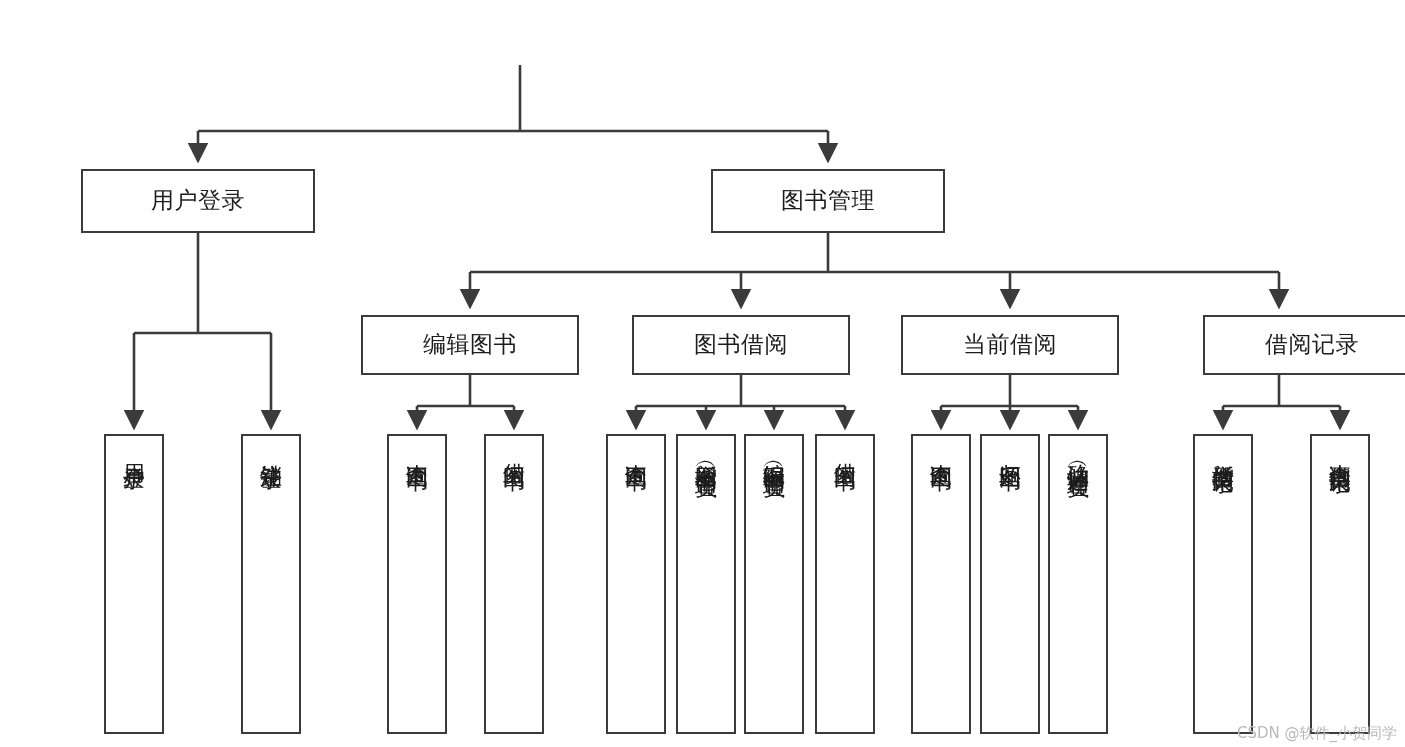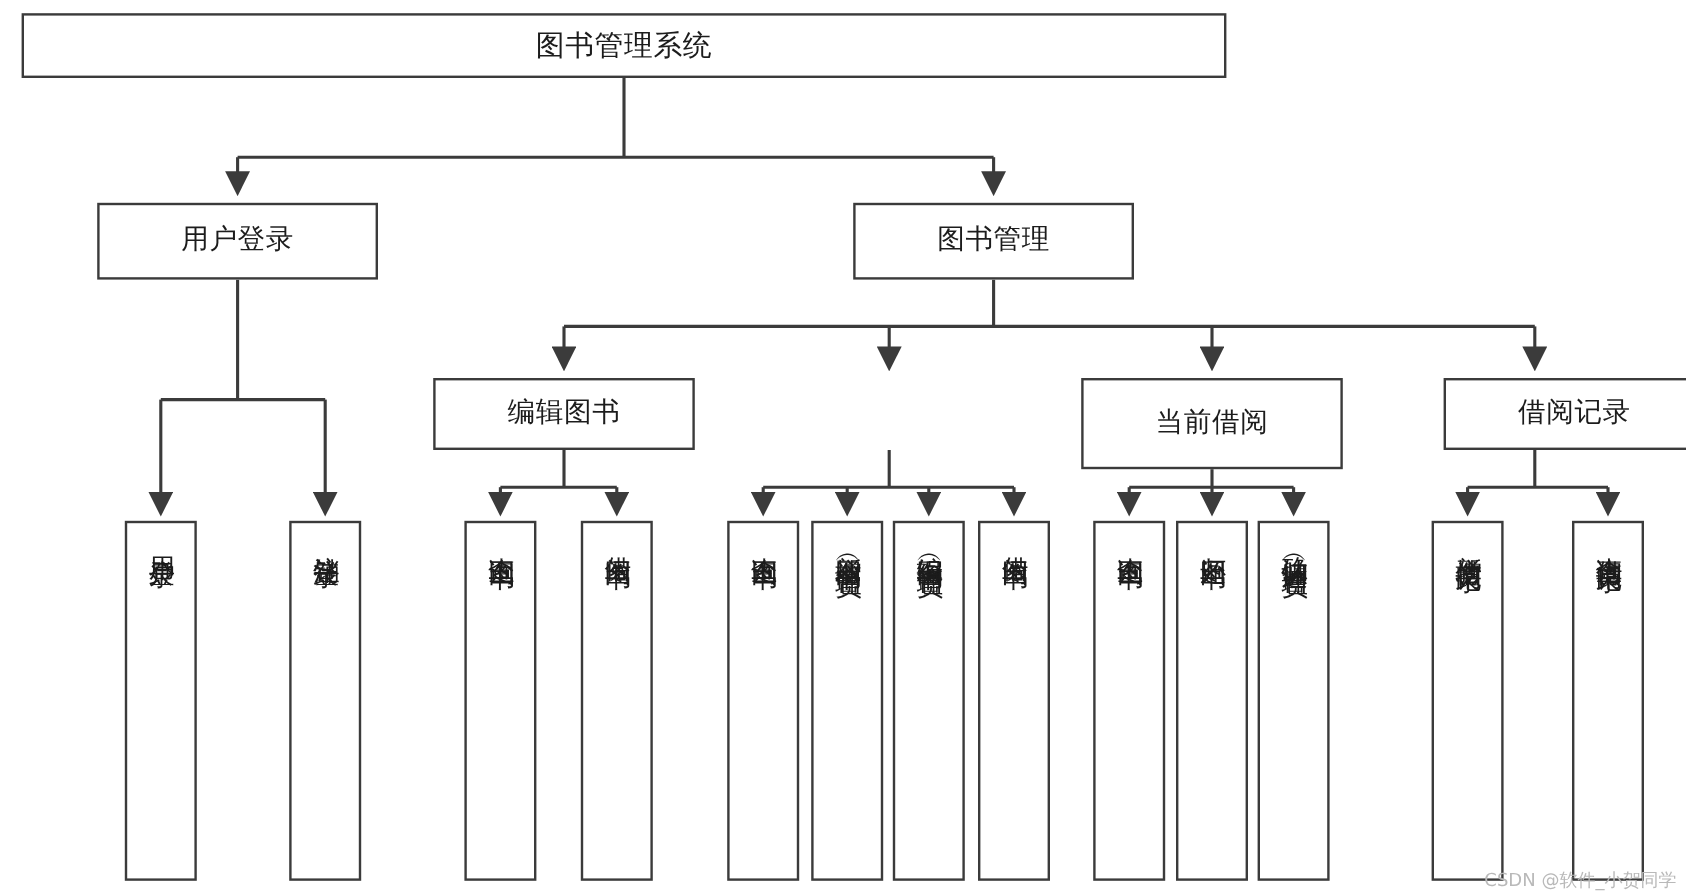--- a/index.html
+++ b/index.html
@@ -138,35 +138,35 @@
       <path d="M 1010 406 L 1010 427" marker-end="url(#arrow)"></path>
       <path d="M 1078 406 L 1078 427" marker-end="url(#arrow)"></path>
 
       <path d="M 1279 375 L 1279 406"></path>
       <path d="M 1223 406 L 1340 406"></path>
       <path d="M 1223 406 L 1223 427" marker-end="url(#arrow)"></path>
       <path d="M 1340 406 L 1340 427" marker-end="url(#arrow)"></path>
     </g>
   </svg>
 
-  <div class="node horiz" id="node-root" style="left:18px; top:11px; width:1004px; height:54px;">
-    <span class="node-label">图书管理系统</span>
-  </div>
 
   <div class="node horiz" style="left:81px; top:169px; width:234px; height:64px;">
     <span class="node-label">用户登录</span>
   </div>
   <div class="node horiz" style="left:711px; top:169px; width:234px; height:64px;">
     <span class="node-label">图书管理</span>
   </div>
 
   <div class="node horiz" style="left:361px; top:315px; width:218px; height:60px;">
     <span class="node-label">编辑图书</span>
   </div>
-  <div class="node horiz" style="left:901px; top:315px; width:218px; height:76px;">
+  <div class="node horiz" style="left:632px; top:315px; width:218px; height:60px;">
+    <span class="node-label">图书借阅</span>
+  </div>
+  <div class="node horiz" style="left:901px; top:315px; width:218px; height:60px;">
     <span class="node-label">当前借阅</span>
   </div>
   <div class="node horiz" style="left:1171px; top:315px; width:218px; height:60px;margin-left:32px;">
     <span class="node-label">借阅记录</span>
   </div>
 
   <div class="node vert" style="left:104px; top:434px; width:60px; height:300px;">
     <span class="node-label">用户登录</span>
   </div>
   <div class="node vert" style="left:241px; top:434px; width:60px; height:300px;">

